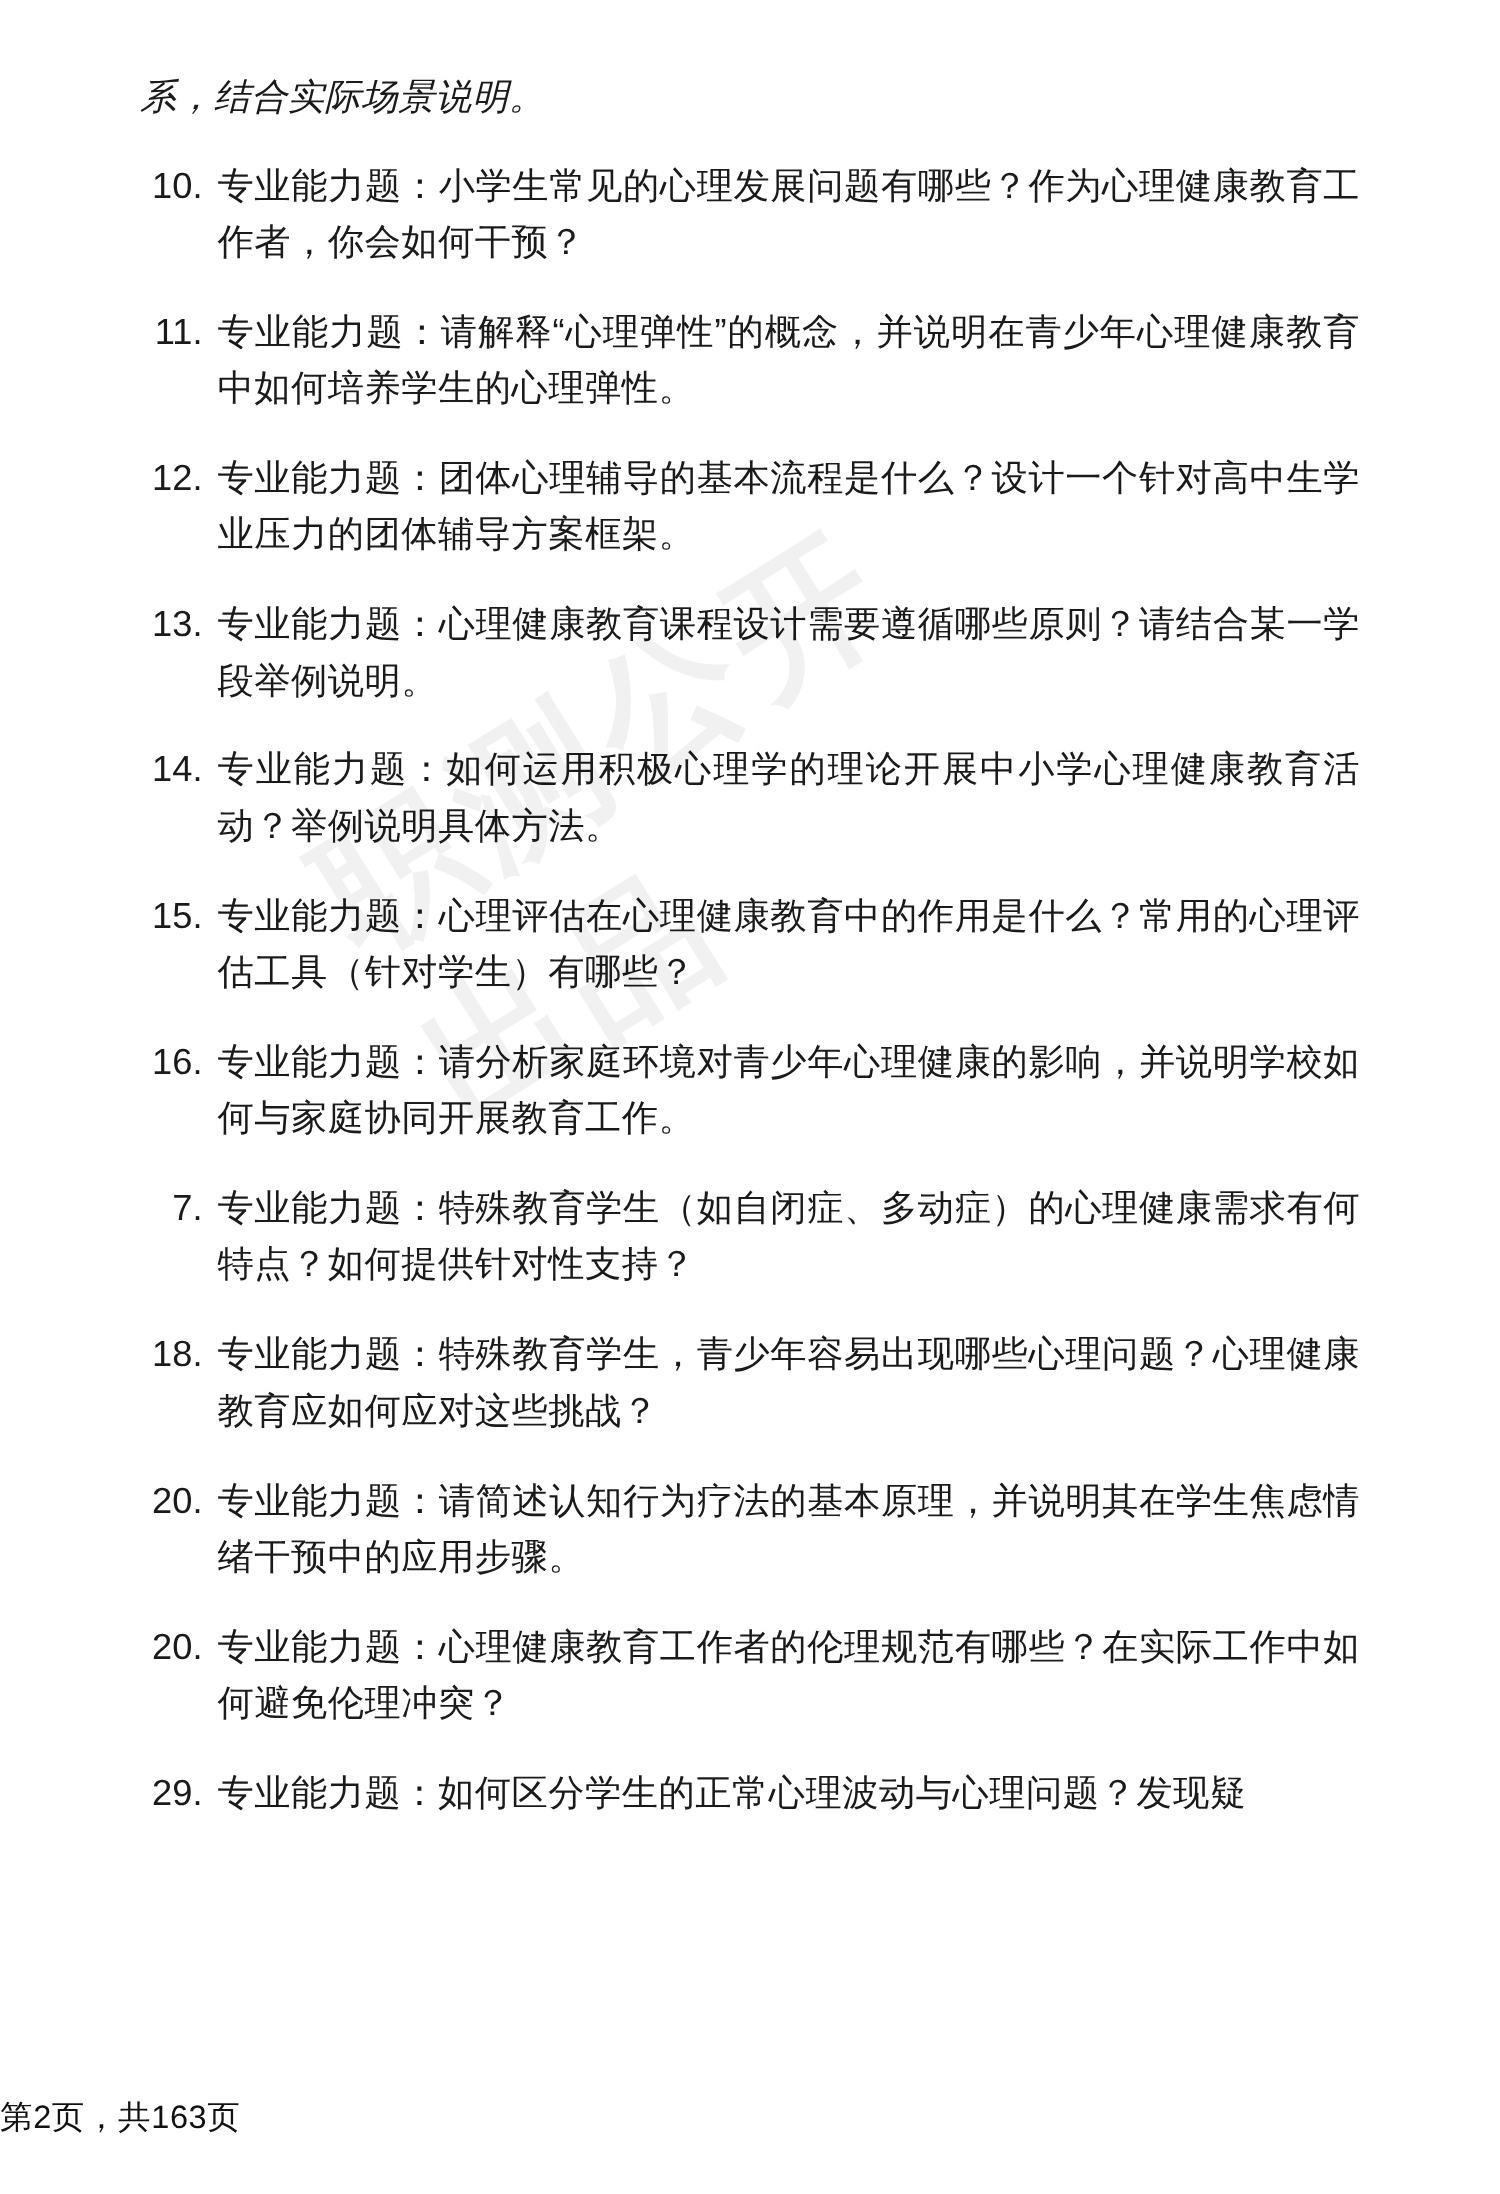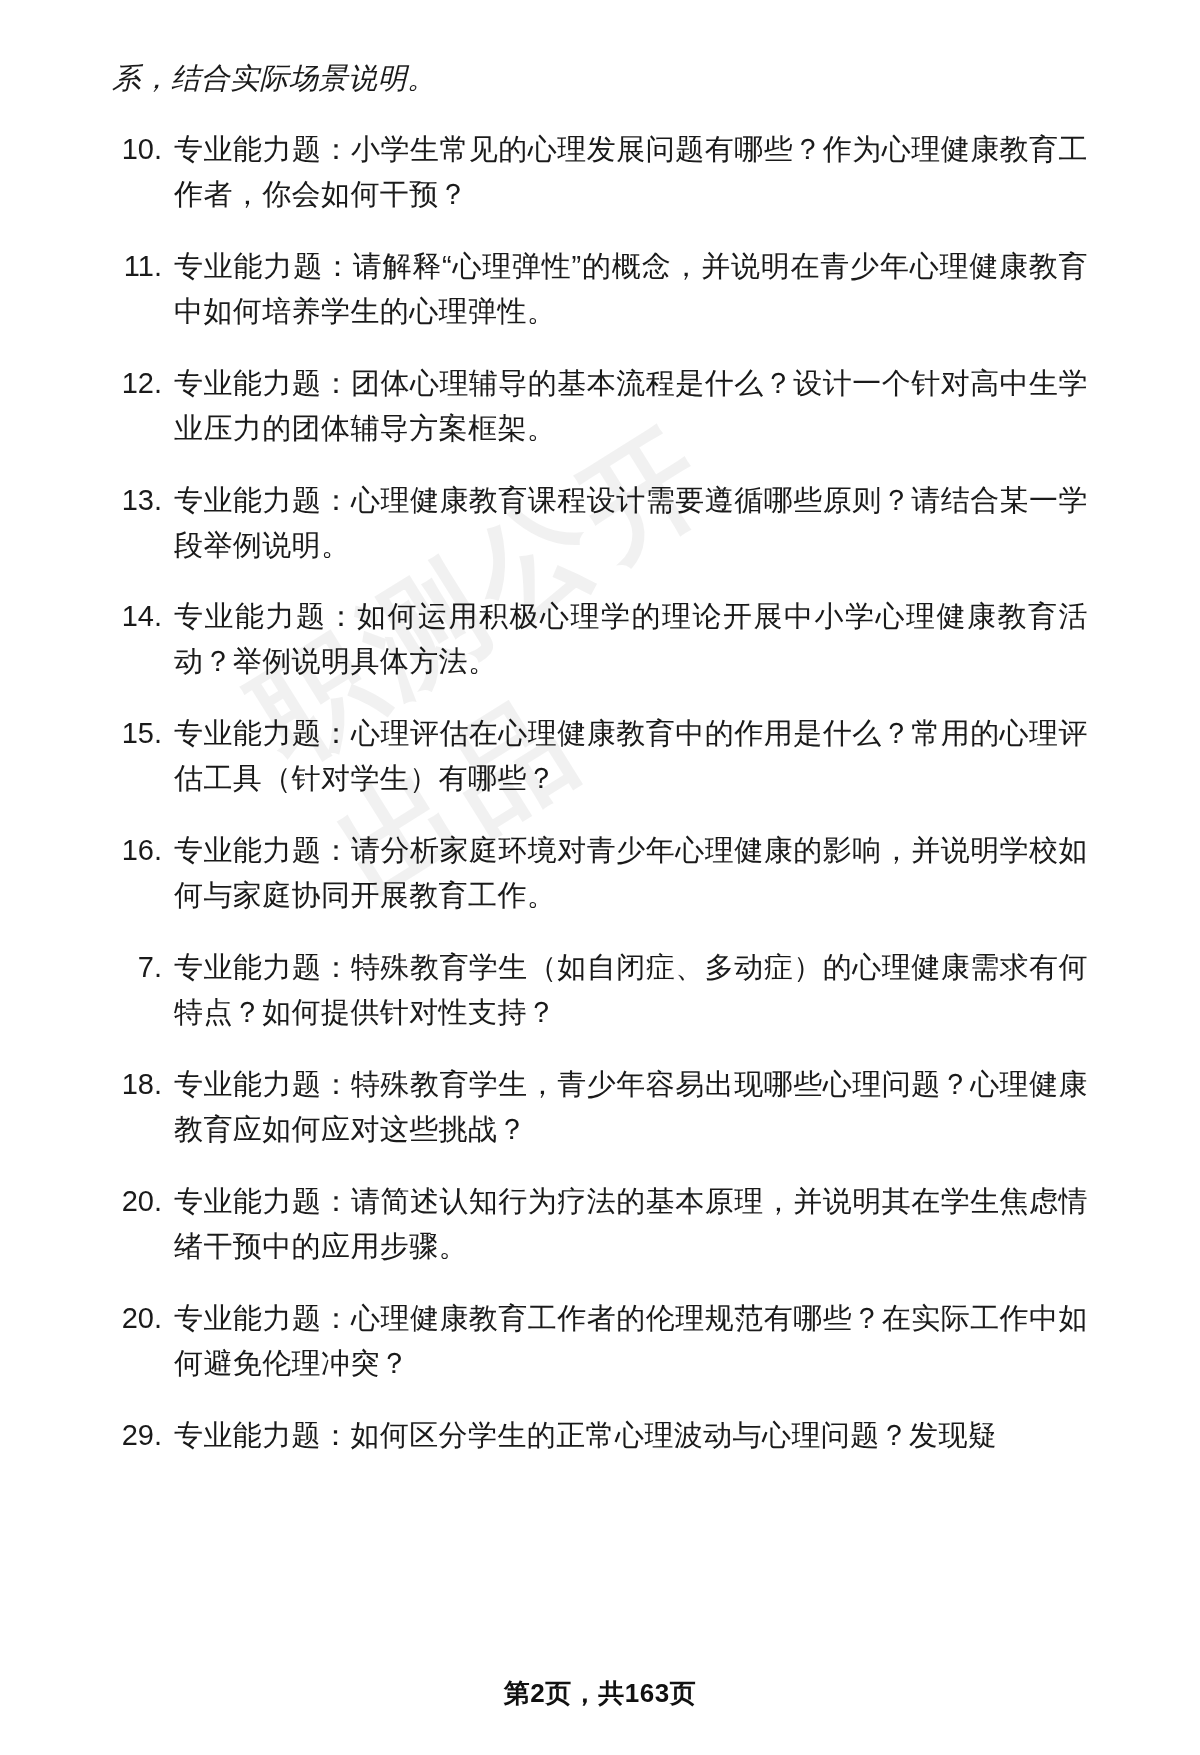--- a/index.html
+++ b/index.html
@@ -66,25 +66,23 @@
     font-size: 29px;
     line-height: 1.55;
     letter-spacing: 0.4px;
     text-align: justify;
   }
   .footer {
     position: absolute;
     left: 0;
     right: 0;
     bottom: 44px;
-    text-align: center;
     font-size: 26px;
     color: #111;
     letter-spacing: 0.5px;
-    font-weight: bold;
   }
 </style>
 </head>
 <body>
 
 <div class="page">
 
   <div class="watermark">职测公开出品</div>
 
   <p class="continued-line">系，结合实际场景说明。</p>

